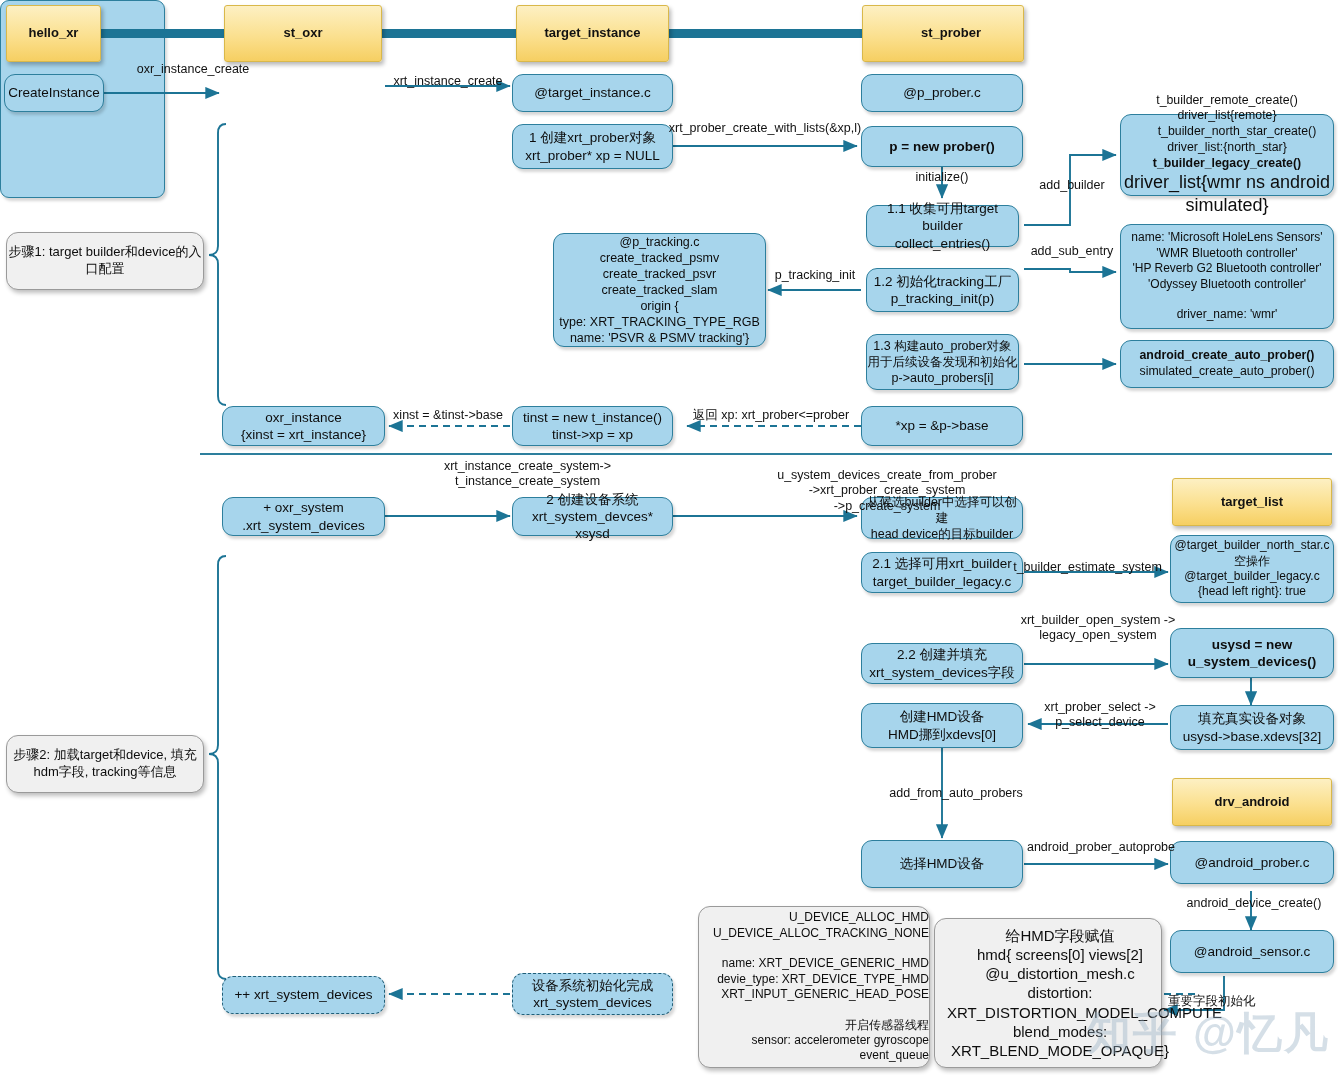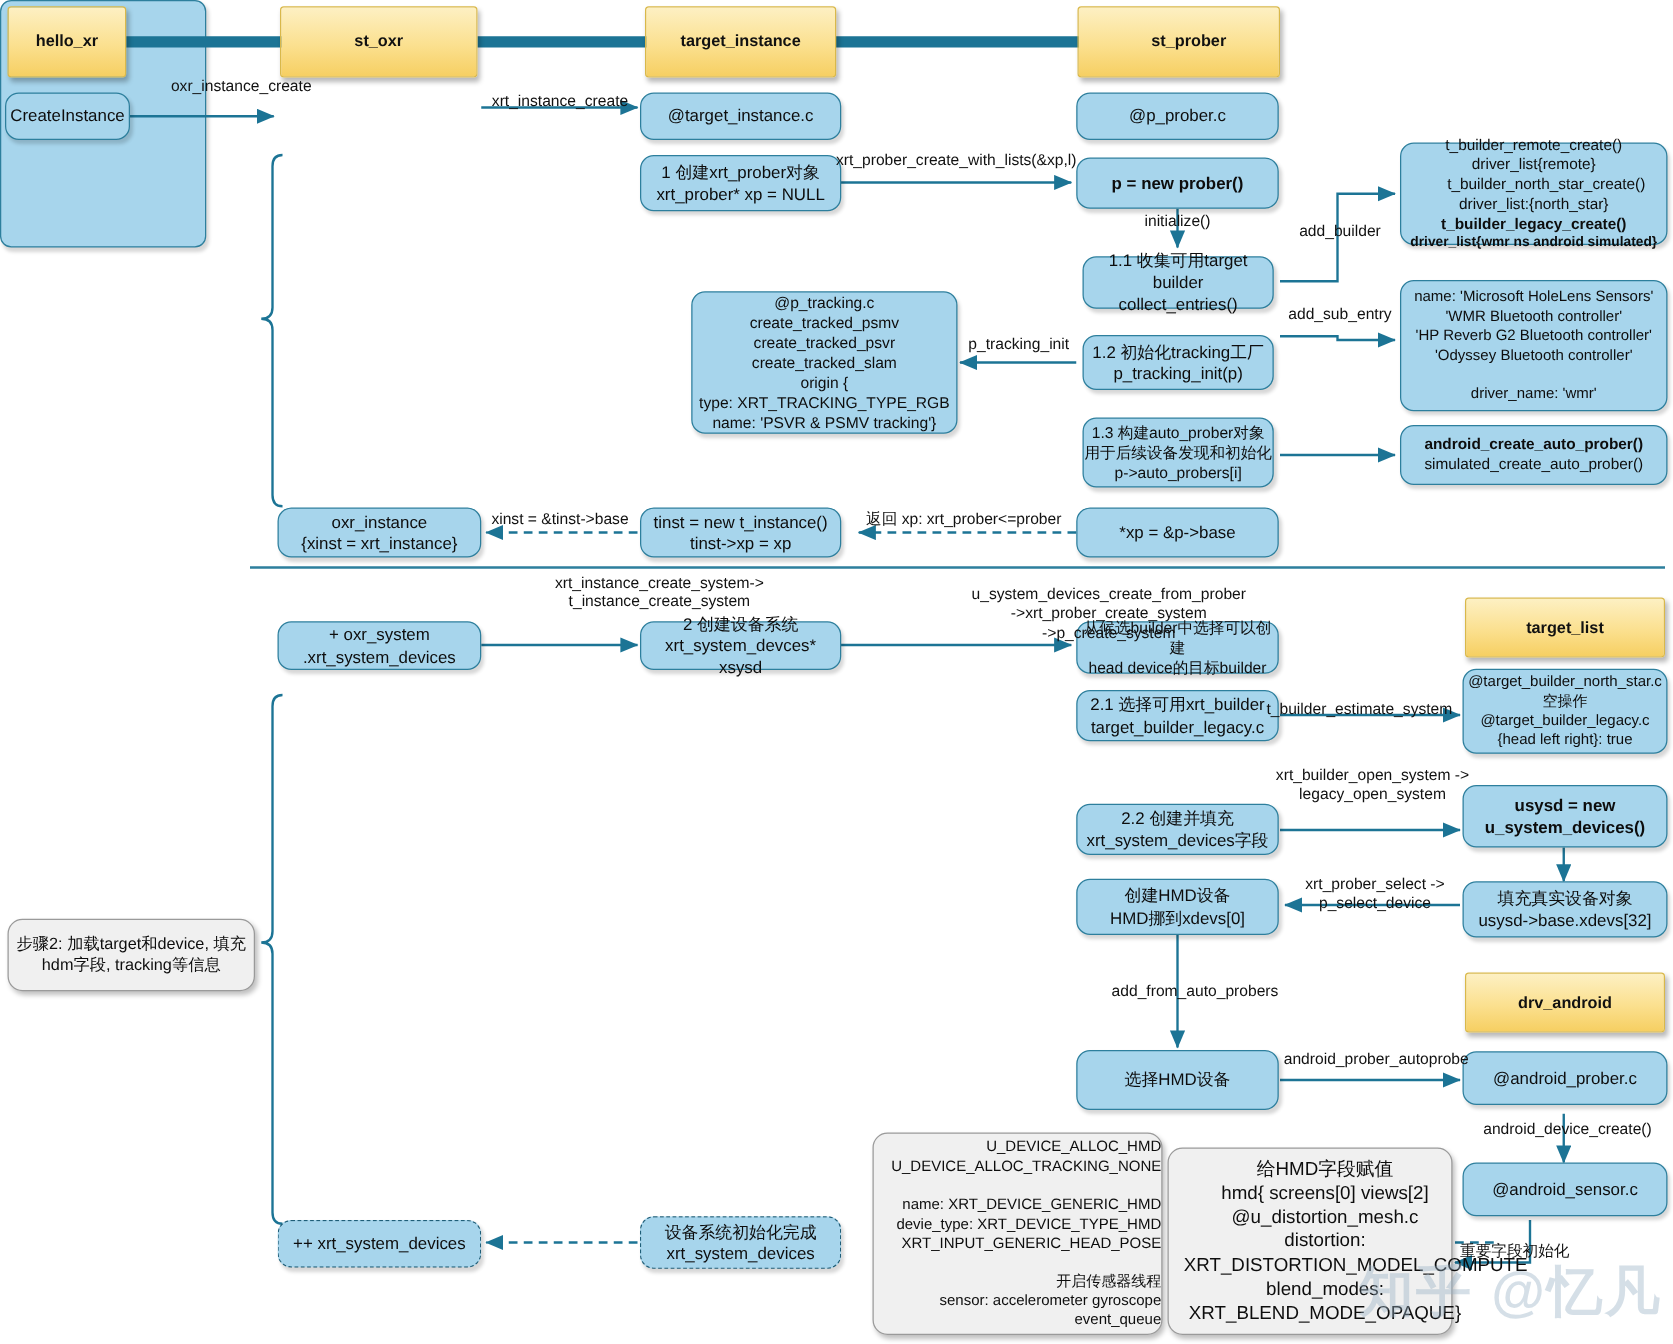--- a/index.html
+++ b/index.html
@@ -127,20 +127,24 @@
     </g>
 
     <g fill="none" stroke="#1c7495" stroke-width="1.9">
       <path d="M226,124 q-8,0 -8,9 L218,246 q0,9 -9,9 q9,0 9,9 L218,396 q0,9 8,9"></path>
       <path d="M226,556 q-8,0 -8,9 L218,745 q0,9 -9,9 q9,0 9,9 L218,970 q0,9 8,9"></path>
     </g>
   </svg>
 
   <div class="hrule" style="left:200px;top:453px;width:1132px;"></div>
 
+  <div class="node gray" style="left:6px;top:232px;width:198px;height:58px;">
+    <span class="txt">步骤1: target builder和device的入
+口配置</span>
+  </div>
   <div class="node gray" style="left:6px;top:735px;width:198px;height:58px;">
     <span class="txt">步骤2: 加载target和device, 填充
 hdm字段, tracking等信息</span>
   </div>
 
   <div class="node blue" style="left:4px;top:74px;width:100px;height:38px;">
     <span class="txt">CreateInstance</span>
   </div>
   <div class="node blue" style="left:512px;top:74px;width:161px;height:38px;">
     <span class="txt">@target_instance.c</span>
@@ -181,21 +185,21 @@
 type: XRT_TRACKING_TYPE_RGB
 name: 'PSVR &amp; PSMV tracking'}</span>
   </div>
 
   <div class="node blue" style="left:1120px;top:114px;width:214px;height:82px;flex-direction:column;">
     <span style="font-size:12.3px;">t_builder_remote_create()</span>
     <span style="font-size:12.3px;">driver_list{remote}</span>
     <span style="font-size:12.3px;margin-left:20px;">t_builder_north_star_create()</span>
     <span style="font-size:12.3px;">driver_list:{north_star}</span>
     <span class="b" style="font-size:12.3px;">t_builder_legacy_create()</span>
-    <span style="font-size:11px;font-weight:bold;">driver_list{wmr ns android simulated}</span>
+    <span style="font-size:18px;">driver_list{wmr ns android simulated}</span>
   </div>
 
   <div class="node blue" style="left:1120px;top:224px;width:214px;height:105px;">
     <span class="txt" style="font-size:12.0px;">name: 'Microsoft HoleLens Sensors'
 'WMR Bluetooth controller'
 'HP Reverb G2 Bluetooth controller'
 'Odyssey Bluetooth controller'
 
 driver_name: 'wmr'</span>
   </div>

